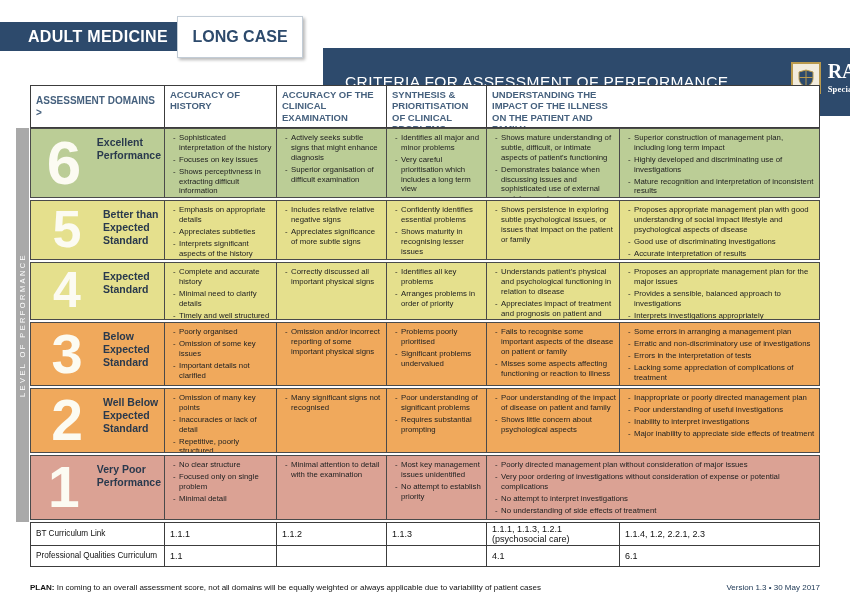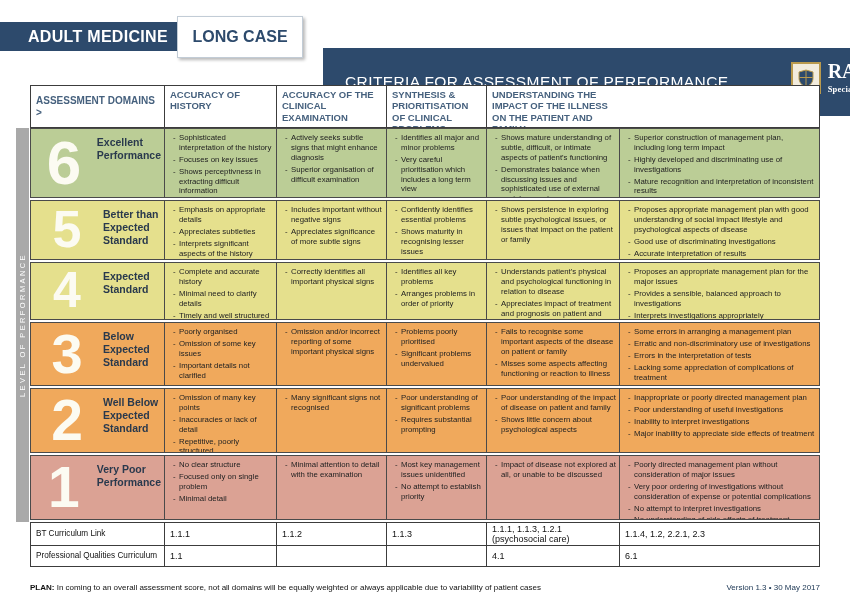--- a/index.html
+++ b/index.html
@@ -139,21 +139,21 @@
           </div>
           <div class="cell c1">
             <ul class="bullets">
               <li>Emphasis on appropriate details</li>
               <li>Appreciates subtleties</li>
               <li>Interprets significant aspects of the history</li>
             </ul>
           </div>
           <div class="cell c2">
             <ul class="bullets">
-              <li>Includes important without negative signs</li>
+              <li>Includes relative relative negative signs</li>
               <li>Appreciates significance of more subtle signs</li>
             </ul>
           </div>
           <div class="cell c3">
             <ul class="bullets">
               <li>Confidently identifies essential problems</li>
               <li>Shows maturity in recognising lesser issues</li>
             </ul>
           </div>
           <div class="cell c4">
@@ -176,21 +176,21 @@
           </div>
           <div class="cell c1">
             <ul class="bullets">
               <li>Complete and accurate history</li>
               <li>Minimal need to clarify details</li>
               <li>Timely and well structured</li>
             </ul>
           </div>
           <div class="cell c2">
             <ul class="bullets">
-              <li>Correctly identifies all important physical signs</li>
+              <li>Correctly discussed all important physical signs</li>
             </ul>
           </div>
           <div class="cell c3">
             <ul class="bullets">
               <li>Identifies all key problems</li>
               <li>Arranges problems in order of priority</li>
             </ul>
           </div>
           <div class="cell c4">
             <ul class="bullets">
@@ -296,25 +296,20 @@
           </div>
           <div class="cell c2">
             <ul class="bullets">
               <li>Minimal attention to detail with the examination</li>
             </ul>
           </div>
           <div class="cell c3">
             <ul class="bullets">
               <li>Most key management issues unidentified</li>
               <li>No attempt to establish priority</li>
-            </ul>
-          </div>
-          <div class="cell c4">
-            <ul class="bullets">
-              <li>Impact of disease not explored at all, or unable to be discussed</li>
             </ul>
           </div>
           <div class="cell c5">
             <ul class="bullets">
               <li>Poorly directed management plan without consideration of major issues</li>
               <li>Very poor ordering of investigations without consideration of expense or potential complications</li>
               <li>No attempt to interpret investigations</li>
               <li>No understanding of side effects of treatment</li>
             </ul>
           </div>

